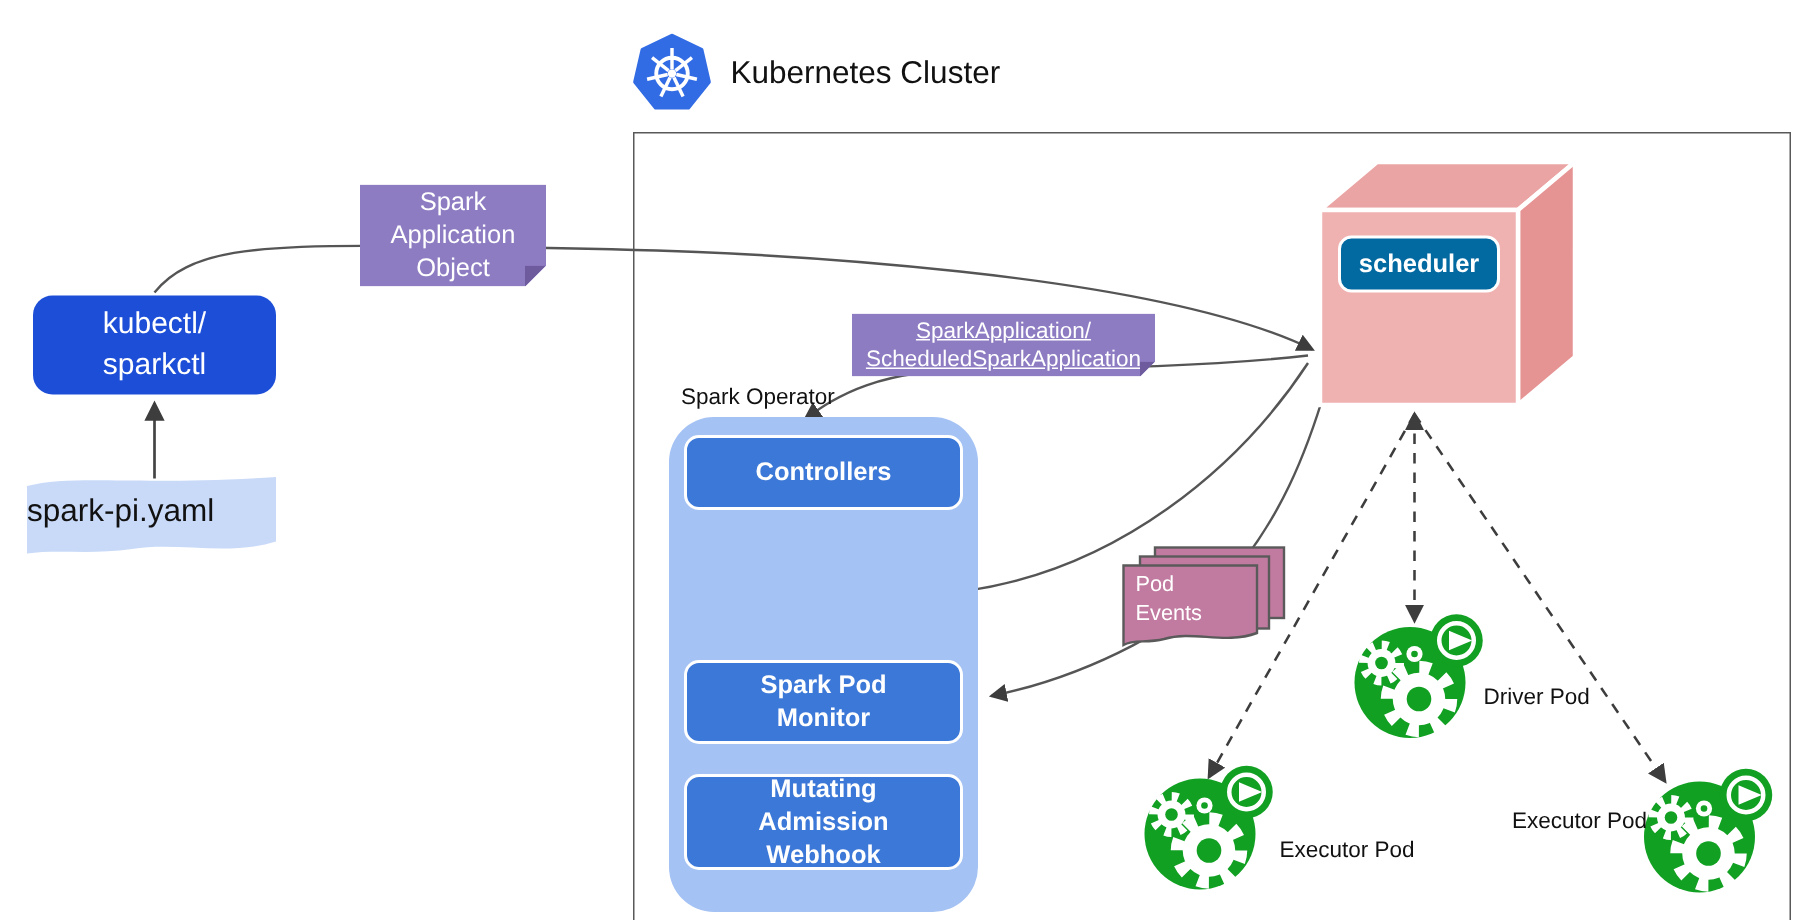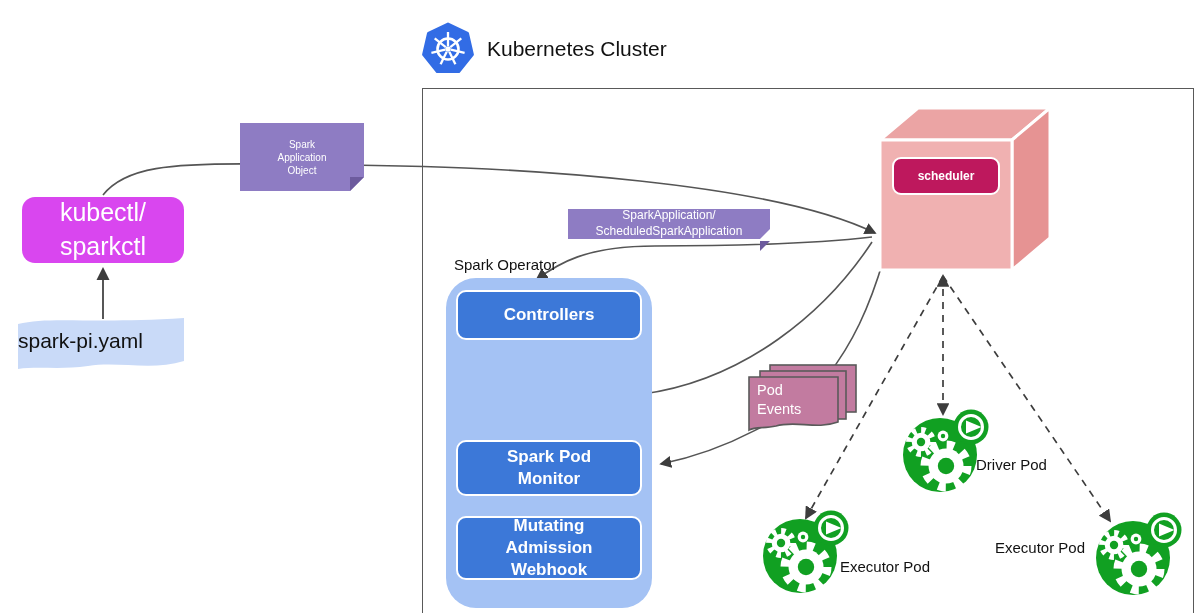--- a/index.html
+++ b/index.html
@@ -8,50 +8,50 @@
   .abs{position:absolute;}
   .prelines{white-space:pre-line;}
   .flexc{display:flex;align-items:center;justify-content:center;text-align:center;}
 
   #cluster{left:422px;top:70px;width:770px;height:535px;border:1.5px solid #595959;}
   #links{left:0;top:0;width:1200px;height:613px;}
 
   #k8s-logo{left:421px;top:4px;width:54px;height:54px;}
   #k8s-title{left:487px;top:19px;font-size:21px;color:#111;}
 
-  #kubectl{left:22px;top:179px;width:162px;height:66px;background:#d946ef;
-           border-radius:13px;color:#fff;font-size:25px;line-height:1.35;}
+  #kubectl{left:22px;top:179px;width:162px;height:66px;background:#1d4ed8;
+           border-radius:13px;color:#fff;font-size:20px;line-height:1.35;}
   #yaml-label{left:18px;top:311px;width:166px;text-align:left;font-size:21px;color:#111;}
 
   .note{background:#8e7cc3;color:#fff;line-height:1.3;
         clip-path:polygon(0 0,100% 0,100% calc(100% - 14px),calc(100% - 14px) 100%,0 100%);}
   .fold{width:14px;height:14px;background:#6d5b9e;clip-path:polygon(0 0,100% 0,0 100%);}
-  #note-sao{left:240px;top:105px;width:124px;height:68px;font-size:10px;}
+  #note-sao{left:240px;top:105px;width:124px;height:68px;font-size:17px;}
   #fold-sao{left:350px;top:159px;}
-  #note-sa{left:568px;top:191px;width:202px;height:30px;font-size:12px;
-           clip-path:polygon(0 0,100% 0,100% calc(100% - 10px),calc(100% - 10px) 100%,0 100%);}
+  #note-sa{left:568px;top:191px;width:202px;height:42px;font-size:15px;
+           clip-path:polygon(0 0,100% 0,100% calc(100% - 10px),calc(100% - 10px) 100%,0 100%);text-decoration:underline;}
   #fold-sa{left:760px;top:223px;width:10px;height:10px;}
 
   #operator-label{left:454px;top:238px;font-size:15px;color:#111;}
   #operator-container{left:446px;top:260px;width:206px;height:330px;background:#a4c2f4;border-radius:30px;}
   .comp{left:456px;width:186px;background:#3c78d8;border:2.5px solid #fff;border-radius:10px;
         color:#fff;font-weight:bold;font-size:17px;line-height:1.3;box-sizing:border-box;}
   #comp-0{top:272px;height:50px;}
   #comp-1{top:347px;height:56px;}
   #comp-2{top:422px;height:56px;}
   #comp-3{top:498px;height:64px;}
 
-  .redbox{left:892px;width:108px;height:38px;background:#be185d;border:2.5px solid #fff;
-          border-radius:9px;color:#fff;font-weight:bold;font-size:12px;box-sizing:border-box;}
+  .redbox{left:892px;width:108px;height:38px;background:#0369a1;border:2.5px solid #fff;
+          border-radius:9px;color:#fff;font-weight:bold;font-size:17px;box-sizing:border-box;}
   #scheduler{top:139px;}
   #apiserver{top:194px;}
 
   #pod-events-label{left:757px;top:363px;width:80px;color:#fff;font-size:14.5px;line-height:1.32;}
 
-  .podlabel{font-size:15px;color:#111;}
+  .podlabel{font-size:15px;color:#111;padding-left:13px;}
   #driver-label{left:976px;top:438px;}
   #exec-left-label{left:840px;top:540px;}
   #exec-right-label{left:973px;top:521px;width:112px;text-align:right;}
 </style>
 </head>
 <body>
 
 <div id="stage">
 
   <div class="abs" id="cluster"></div>

